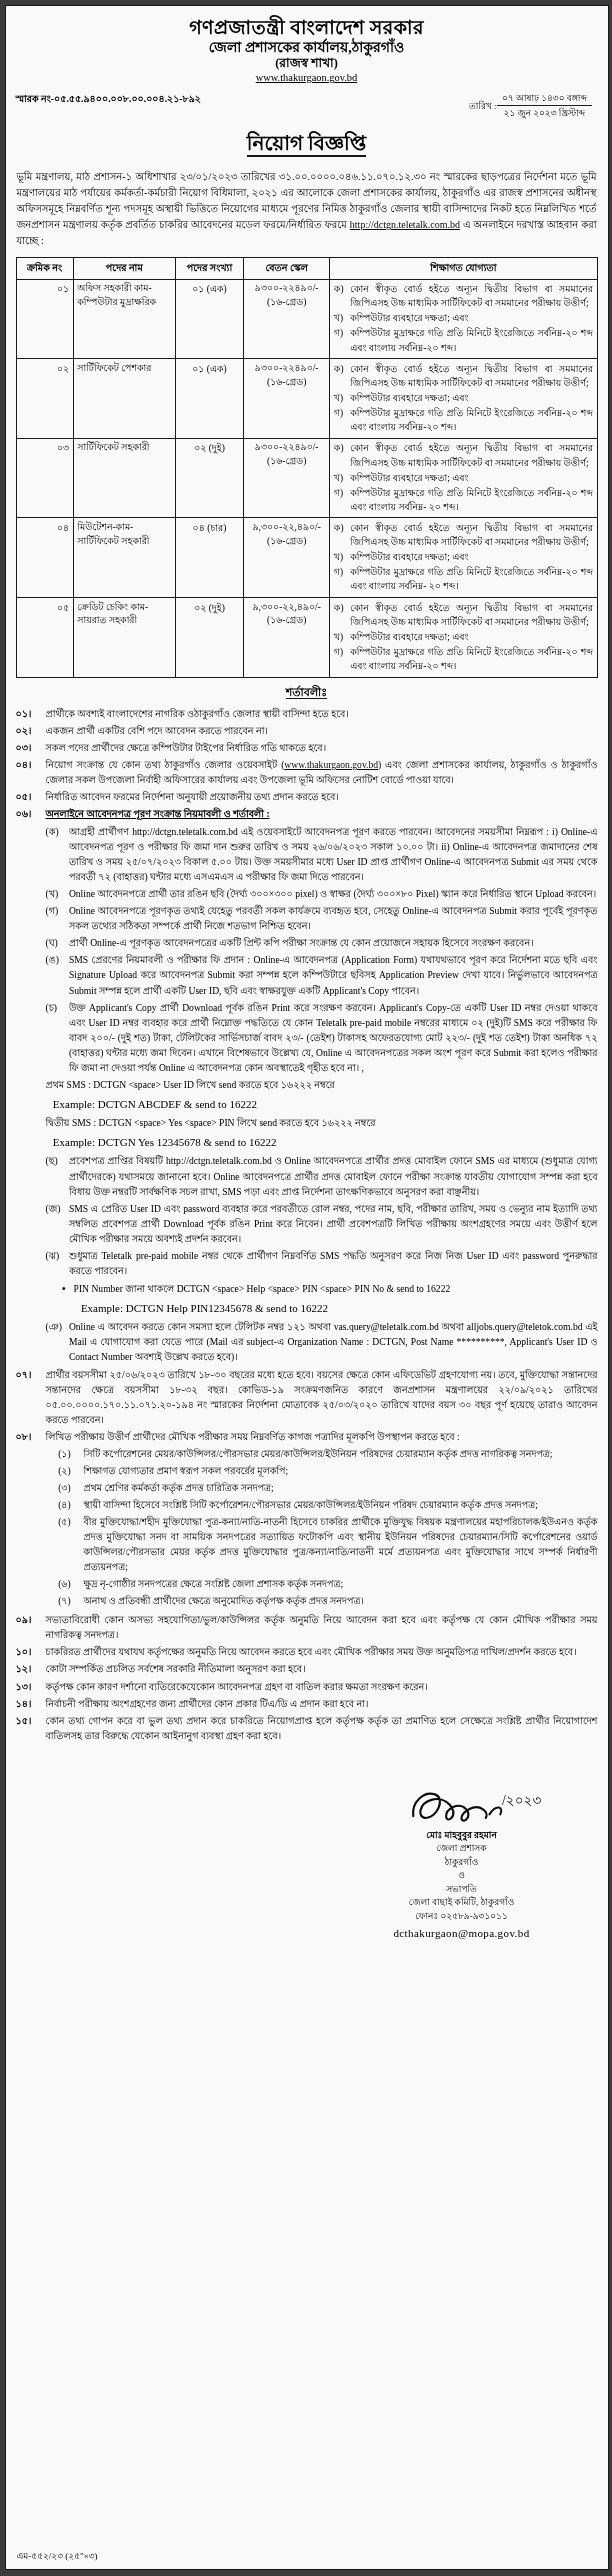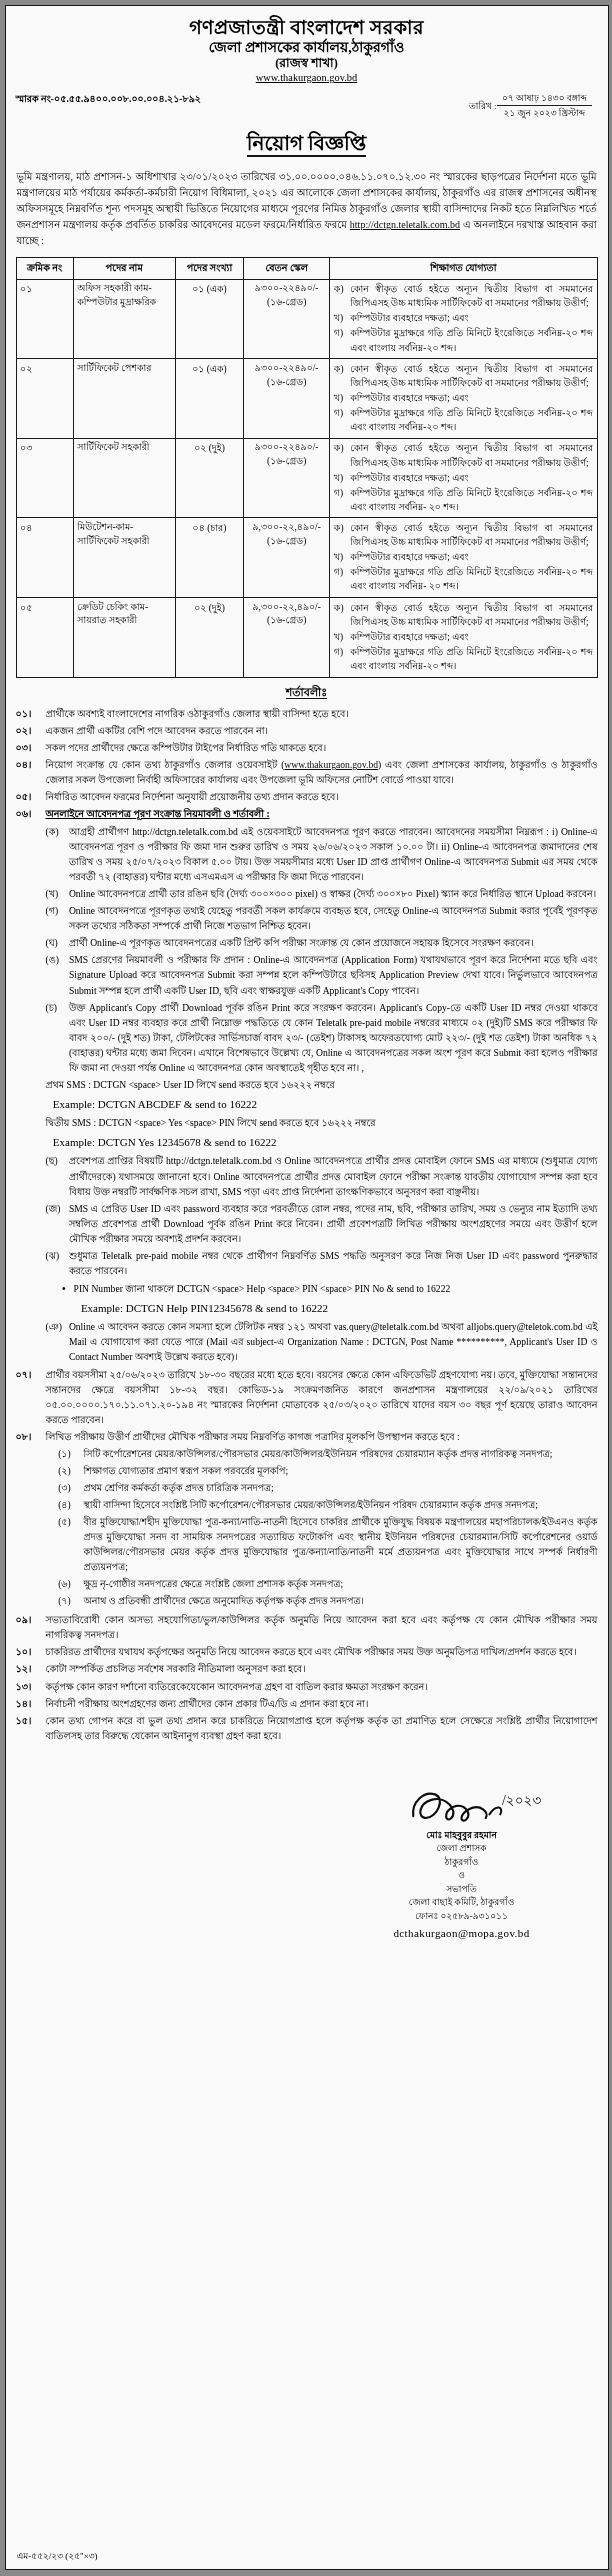--- a/index.html
+++ b/index.html
@@ -1,19 +1,19 @@
 <!DOCTYPE html>
 <html lang="bn" style="font-size:14.5px"><head>
 <meta charset="utf-8">
 <title>নিয়োগ বিজ্ঞপ্তি</title>
 <style>
   html,body{margin:0;padding:0;background:#b9b9b9;}
   body{font-family:"Liberation Serif","DejaVu Serif",serif;}
   .page{
-    width:613px;min-height:2576px;margin:0 auto;background:#f97316;
+    width:613px;min-height:2576px;margin:0 auto;background:#b91c1c;
     position:relative;box-sizing:border-box;padding:5.4px 4.5px 3.6px 4.5px;
     filter:grayscale(100%) contrast(104%);
   }
   .frame{
     border:1.5px solid #1a1a1a;box-sizing:border-box;min-height:2565px;
     padding:7.3px 10px 5.4px 10px;position:relative;background:#f5f4f2;
   }
   
   .hdr{text-align:center;line-height:1.12;}
   .hdr .l1{font-size:19px;font-weight:700;letter-spacing:0.4px;margin-top:3.6px;}
@@ -28,21 +28,21 @@
   .dates .d1{border-bottom:1.2px solid #222;padding:0 5.4px 0.9px 5.4px;}
   .dates .d2{padding-top:0.9px;}
   .title{text-align:center;font-size:20px;font-weight:700;margin:9px 0 7.3px 0;}
   .title span{border-bottom:2px solid #1a1a1a;padding-bottom:0.9px;}
   .intro{font-size:10px;line-height:1.62;text-align:justify;margin:0 0.9px 7.3px 0.9px;}
   .intro a{color:#111;text-decoration:underline;}
   
   table.jobs{width:100%;border-collapse:collapse;font-size:9.4px;margin-bottom:5.4px;}
   table.jobs th,table.jobs td{border:1px solid #1d1d1d;padding:2.7px 3.6px;vertical-align:top;}
   table.jobs th{text-align:center;font-weight:600;font-size:9.6px;line-height:1.22;padding:4.5px 2.7px;}
-  td.c-sl{text-align:left;width:49px;}
+  td.c-sl{text-align:right;width:49px;}
   td.c-name{width:94px;line-height:1.45;}
   td.c-num{text-align:center;width:60px;}
   td.c-pay{text-align:center;width:78px;line-height:1.45;}
   td.c-edu{line-height:1.5;}
   ul.edu{list-style:none;margin:0;padding:0;}
   ul.edu li{display:flex;gap:4.5px;margin-bottom:0.9px;}
   ul.edu li .mk{flex:0 0 11.8px;}
   ul.edu li .tx{flex:1;text-align:justify;}
   
   .cond-h{text-align:center;font-size:11px;font-weight:700;margin:6.4px 0 3.6px 0;}

